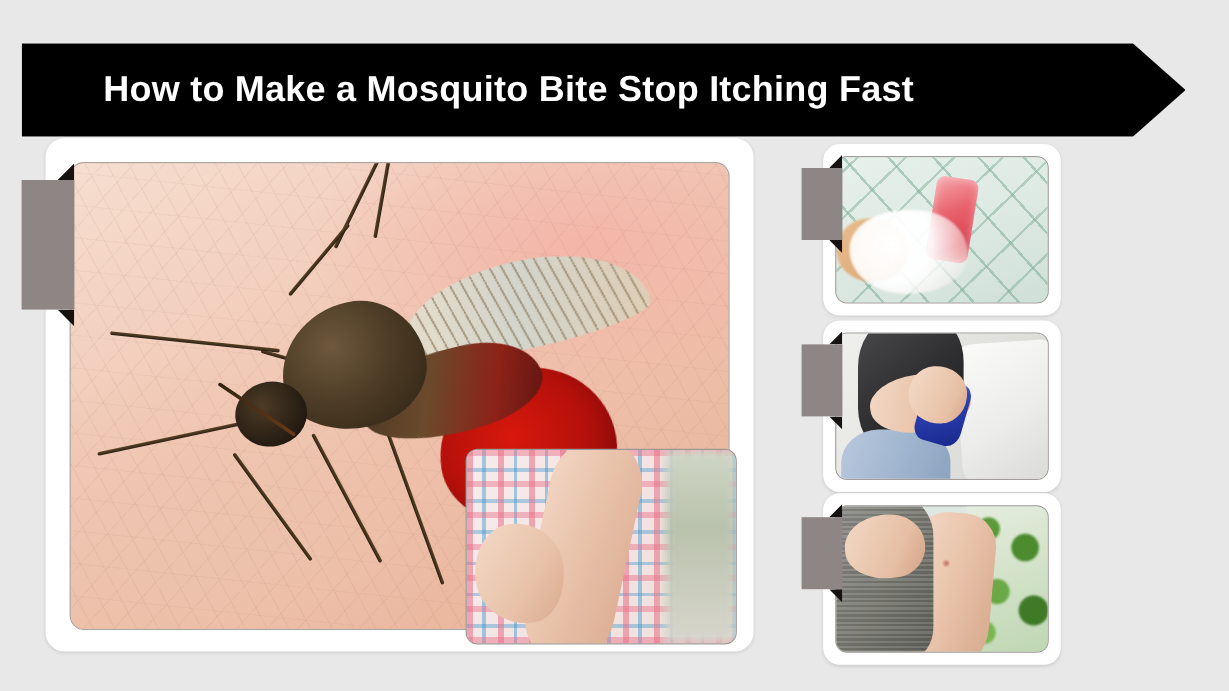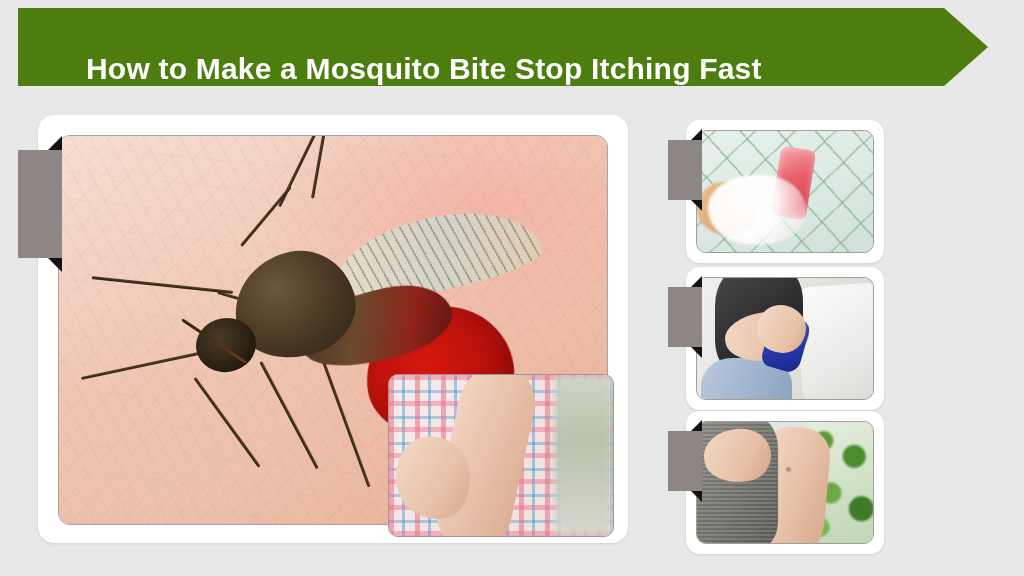--- a/index.html
+++ b/index.html
@@ -12,28 +12,28 @@
     background: #e8e8e8;
     font-family: "Liberation Sans", sans-serif;
     overflow: hidden;
     position: relative;
   }
 
   
   #title-banner {
     position: absolute;
     left: 18px;
-    top: 8px;
+    top: 36px;
     width: 970px;
     height: 78px;
-    background: #4d7c0f;
+    background: #000000;
     -webkit-clip-path: polygon(0 0, calc(100% - 44px) 0, 100% 50%, calc(100% - 44px) 100%, 0 100%);
     clip-path: polygon(0 0, calc(100% - 44px) 0, 100% 50%, calc(100% - 44px) 100%, 0 100%);
     display: flex;
-    align-items: flex-end;
+    align-items: center;
   }
   #title-text {
     color: #ffffff;
     font-size: 30px;
     font-weight: bold;
     letter-spacing: 0.2px;
     margin-left: 68px;
     white-space: nowrap;
   }
 

